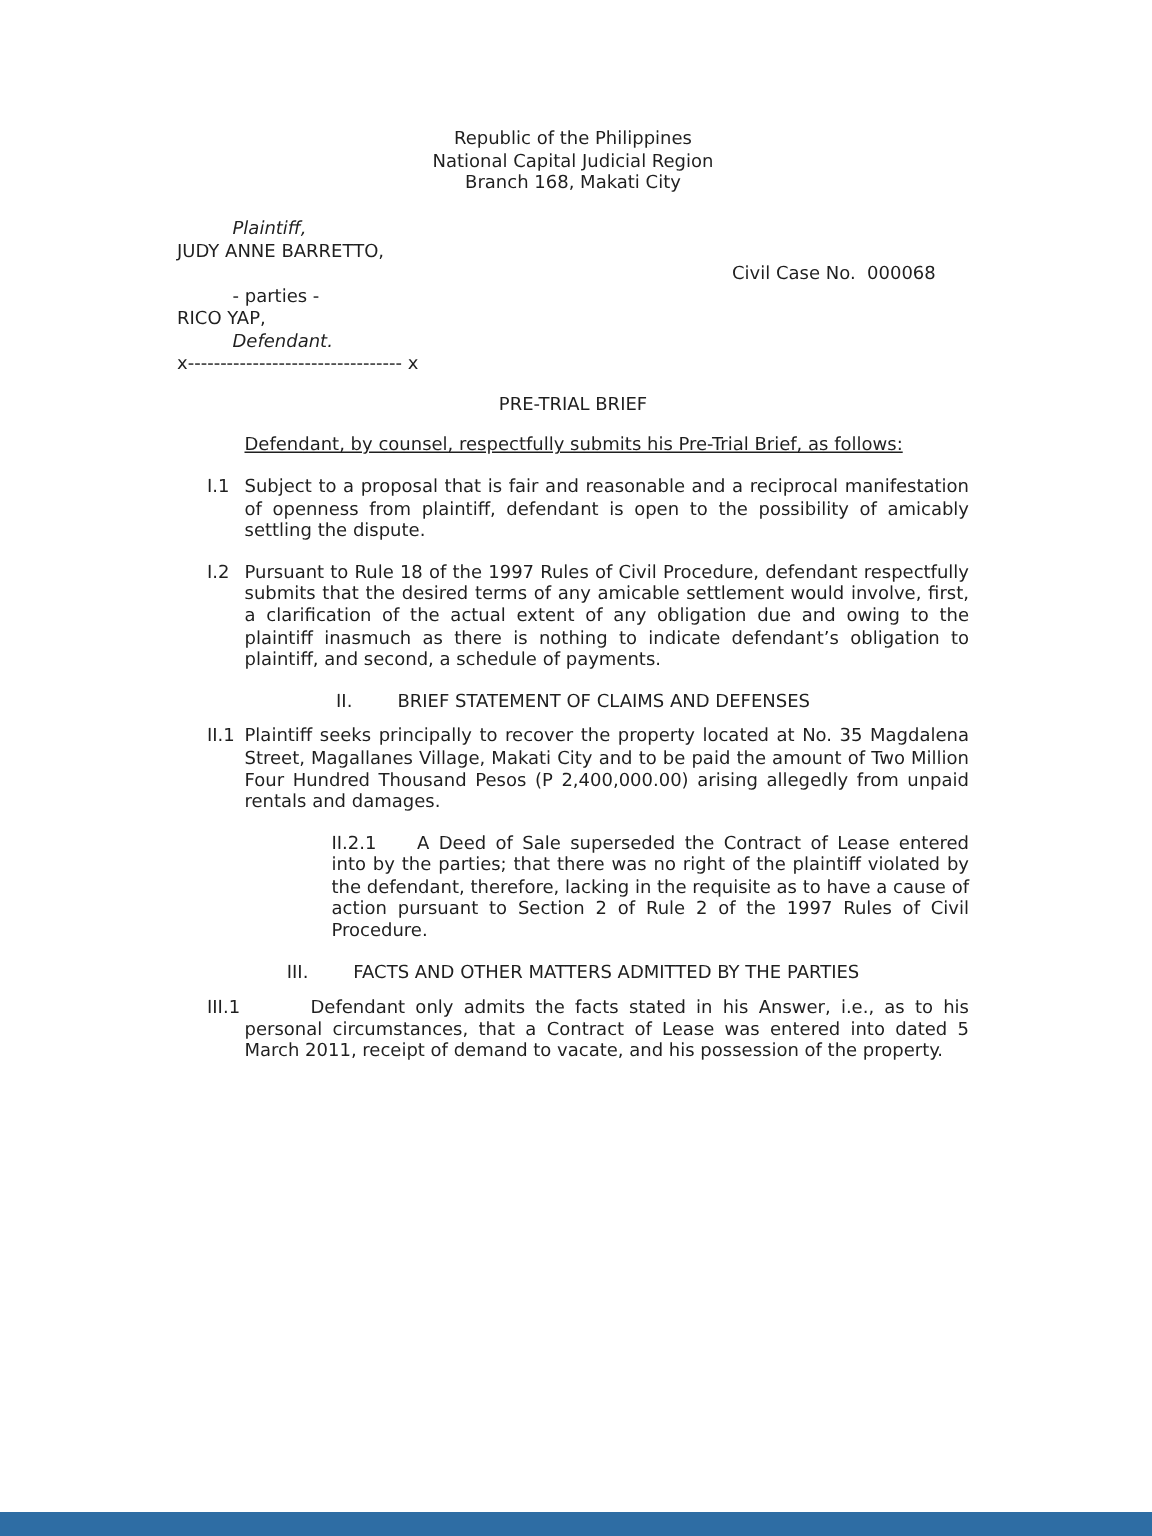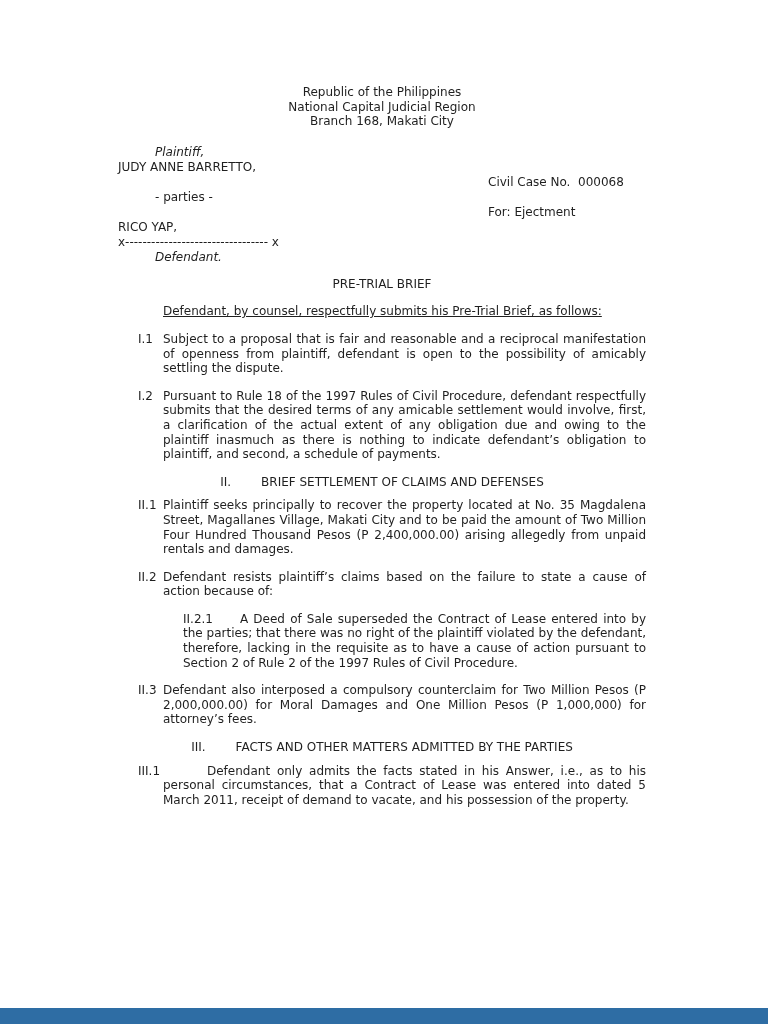--- a/index.html
+++ b/index.html
@@ -25,21 +25,21 @@
   .title { font-weight:400; text-align:center; margin:12px 0 13px; }
 
   .intro { text-indent:45px; margin-bottom:13px;text-decoration:underline; }
 
   .sec-heading { text-align:center; margin:13px 0 9px; }
   .h-num { margin-right:30px; }
 
   .item { position:relative; margin:0 0 13px 20px; padding-left:25px; text-align:justify; }
   .item > .num { position:absolute; left:0; top:0; }
 
-  .subitem { margin:0 0 13px 65px; text-align:justify; }
+  .subitem { margin:0 0 13px 103px; text-align:justify; }
   .subitem .num { display:inline-block; width:57px; }
 
   .item-tab .text { text-indent:44px; }
 
   .footer-bar { position:absolute; left:0; bottom:0; width:768px; height:16px; background:#2e6da4; }
 </style>
 </head>
 <body>
 
 <div class="page">
@@ -50,65 +50,54 @@
     <div>Branch 168, Makati City</div>
   </div>
 
   <div class="caption">
     <div class="cap-line ind italic">Plaintiff,</div>
     <div class="cap-line">JUDY ANNE BARRETTO,</div>
     <div class="cap-line">
         <span class="right-col">Civil Case No.  000068</span>
       </div>
     <div class="cap-line ind">- parties -</div>
-    <div class="cap-line">
-        <span class="right-col">For: Ejectment</span>
-      </div>
     <div class="cap-line">RICO YAP,</div>
+    <div class="cap-line ind italic">Defendant.</div>
     <div class="cap-line">x--------------------------------- x</div>
-    <div class="cap-line ind italic">Defendant.</div>
   </div>
 
   <div class="title">PRE-TRIAL BRIEF</div>
 
   <div class="intro">Defendant, by counsel, respectfully submits his Pre-Trial Brief, as follows:</div>
 
 
   <div class="item">
     <span class="num">I.1</span>
     <span>Subject to a proposal that is fair and reasonable and a reciprocal manifestation of openness from plaintiff, defendant is open to the possibility of amicably settling the dispute.</span>
   </div>
 
   <div class="item">
     <span class="num">I.2</span>
     <span>Pursuant to Rule 18 of the 1997 Rules of Civil Procedure, defendant respectfully submits that the desired terms of any amicable settlement would involve, first, a clarification of the actual extent of any obligation due and owing to the plaintiff inasmuch as there is nothing to indicate defendant’s obligation to plaintiff, and second, a schedule of payments.</span>
   </div>
 
   <div class="sec-heading">
-    <div><span class="h-num">II.</span><span>BRIEF SETTLEMENT OF CLAIMS AND DEFENSES</span></div>
+    <div><span class="h-num">II.</span><span>BRIEF STATEMENT OF CLAIMS AND DEFENSES</span></div>
   </div>
 
   <div class="item">
     <span class="num">II.1</span>
     <span>Plaintiff seeks principally to recover the property located at No. 35 Magdalena Street, Magallanes Village, Makati City and to be paid the amount of Two Million Four Hundred Thousand Pesos (P 2,400,000.00) arising allegedly from unpaid rentals and damages.</span>
   </div>
 
-  <div class="item">
-    <span class="num">II.2</span>
-    <span>Defendant resists plaintiff’s claims based on the failure to state a cause of action because of:</span>
-  </div>
 
   <div class="subitem">
     <span class="num">II.2.1</span><span>A Deed of Sale superseded the Contract of Lease entered into by the parties; that there was no right of the plaintiff violated by the defendant, therefore, lacking in the requisite as to have a cause of action pursuant to Section 2 of Rule 2 of the 1997 Rules of Civil Procedure.</span>
   </div>
 
-  <div class="item">
-    <span class="num">II.3</span>
-    <span>Defendant also interposed a compulsory counterclaim for Two Million Pesos (P 2,000,000.00) for Moral Damages and One Million Pesos (P 1,000,000) for attorney’s fees.</span>
-  </div>
 
   <div class="sec-heading">
     <div><span class="h-num">III.</span><span>FACTS AND OTHER MATTERS ADMITTED BY THE PARTIES</span></div>
   </div>
 
   <div class="item item-tab">
     <span class="num">III.1</span>
     <div class="text">Defendant only admits the facts stated in his Answer, i.e., as to his personal circumstances, that a Contract of Lease was entered into dated 5 March 2011, receipt of demand to vacate, and his possession of the property.</div>
   </div>
 

